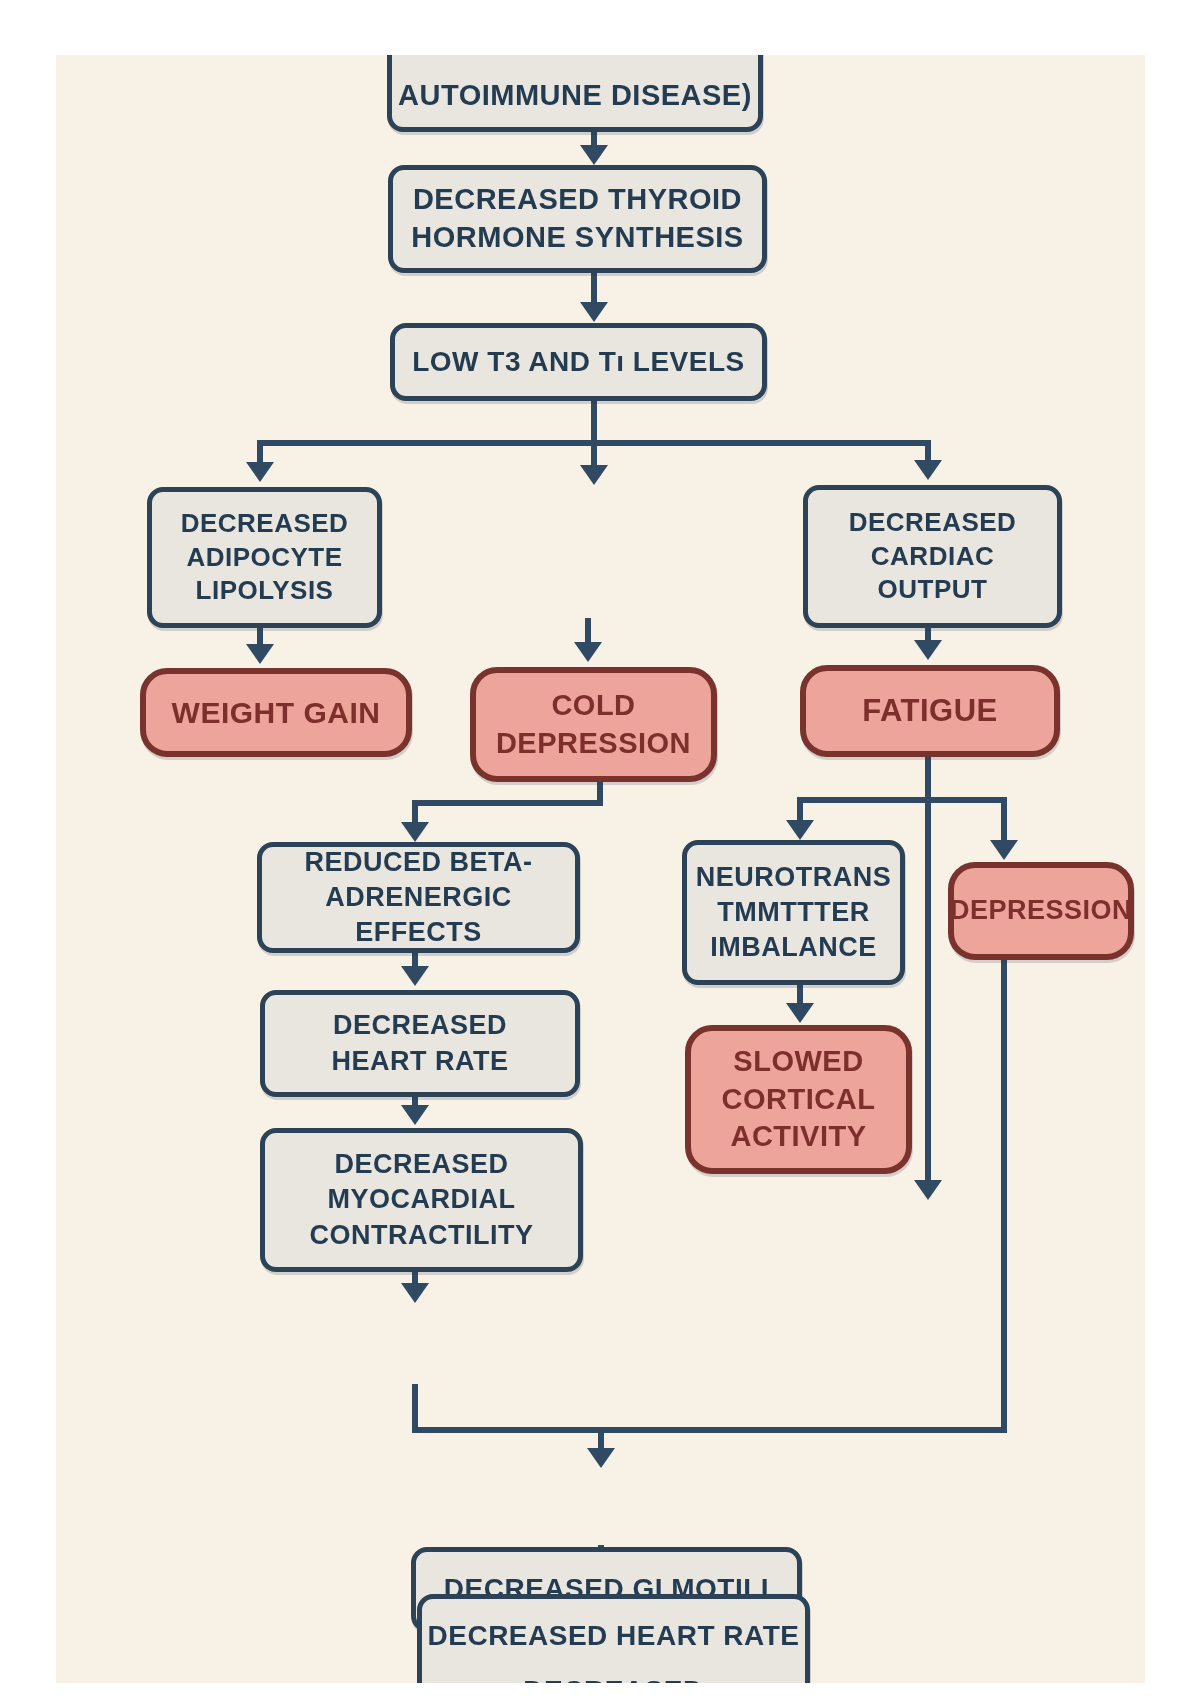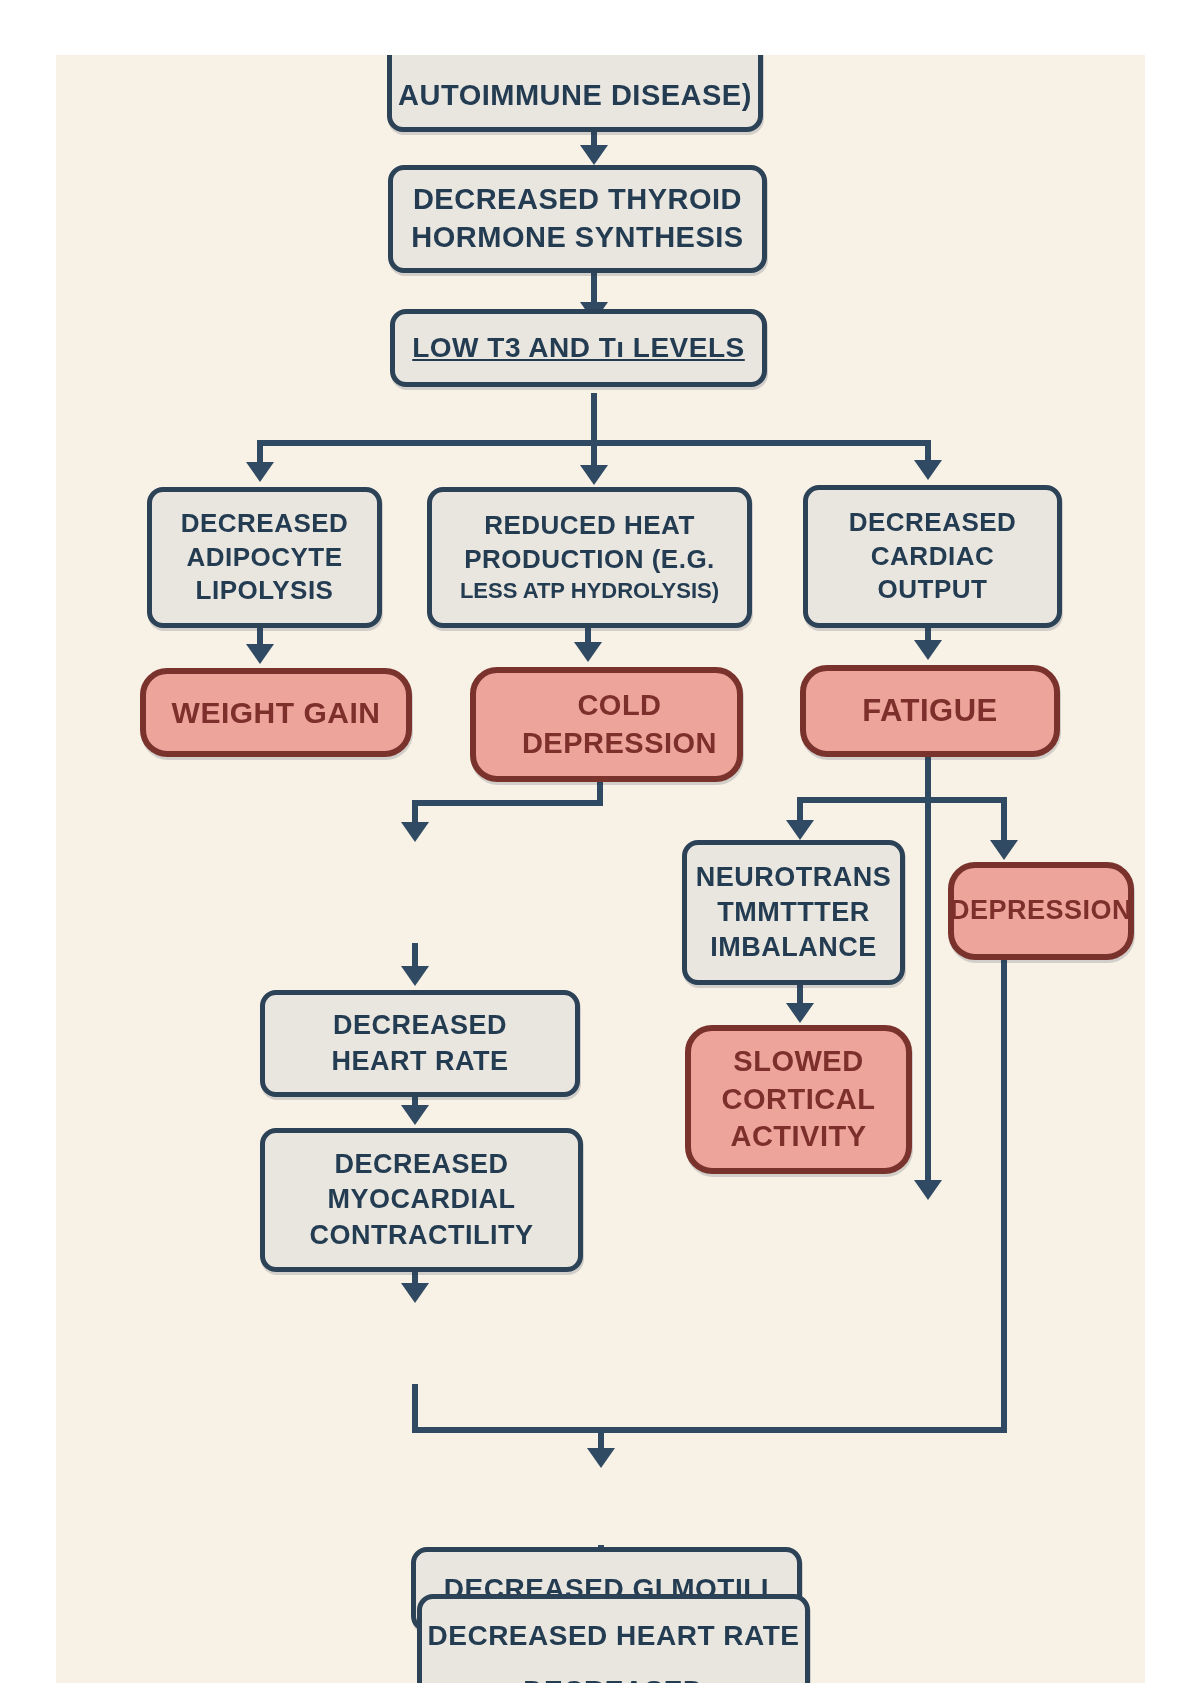--- a/index.html
+++ b/index.html
@@ -102,55 +102,54 @@
 
     <div class="box gray t29 node-autoimmune" style="left:331px;top:-50px;width:366px;height:105px;">
       <div class="ln">AUTOIMMUNE DISEASE)</div>
     </div>
 
     <div class="box gray t29" style="left:332px;top:110px;width:369px;height:98px;">
       <div class="ln">DECREASED THYROID</div>
       <div class="ln">HORMONE SYNTHESIS</div>
     </div>
 
-    <div class="box gray t28" style="left:334px;top:254px;width:367px;height:68px;text-decoration:underline;">
+    <div class="box gray t28" style="left:334px;top:268px;width:367px;height:68px;">
       <div class="ln">LOW T3 AND Tı LEVELS</div>
     </div>
 
     <div class="box gray t26" style="left:91px;top:432px;width:225px;height:131px;">
       <div class="ln">DECREASED</div>
       <div class="ln">ADIPOCYTE</div>
       <div class="ln">LIPOLYSIS</div>
     </div>
 
-    <div class="box gray t26 node-heat" style="left:371px;top:432px;width:315px;height:131px;">
-      <div class="ln">REDUCED HEAT</div>
-      <div class="ln">PRODUCTION (E.G.</div>
-      <div class="ln">LESS ATP HYDROLYSIS)</div>
-    </div>
 
     <div class="box gray t26" style="left:747px;top:430px;width:249px;height:133px;">
       <div class="ln">DECREASED</div>
       <div class="ln">CARDIAC</div>
       <div class="ln">OUTPUT</div>
     </div>
 
     <div class="box pink t30" style="left:84px;top:613px;width:260px;height:77px;">
       <div class="ln">WEIGHT GAIN</div>
     </div>
 
-    <div class="box pink t29" style="left:414px;top:612px;width:235px;height:103px;padding-left:26px;">
+    <div class="box pink t29" style="left:414px;top:612px;width:235px;height:103px;">
       <div class="ln">COLD</div>
       <div class="ln">DEPRESSION</div>
     </div>
 
     <div class="box pink t31" style="left:744px;top:610px;width:248px;height:80px;">
       <div class="ln">FATIGUE</div>
     </div>
 
+    <div class="box gray t27" style="left:201px;top:787px;width:313px;height:101px;">
+      <div class="ln">REDUCED BETA-</div>
+      <div class="ln">ADRENERGIC EFFECTS</div>
+    </div>
 
     <div class="box gray t27" style="left:204px;top:935px;width:310px;height:97px;">
       <div class="ln">DECREASED</div>
       <div class="ln">HEART RATE</div>
     </div>
 
     <div class="box gray t27" style="left:204px;top:1073px;width:313px;height:134px;">
       <div class="ln">DECREASED</div>
       <div class="ln">MYOCARDIAL</div>
       <div class="ln">CONTRACTILITY</div>

